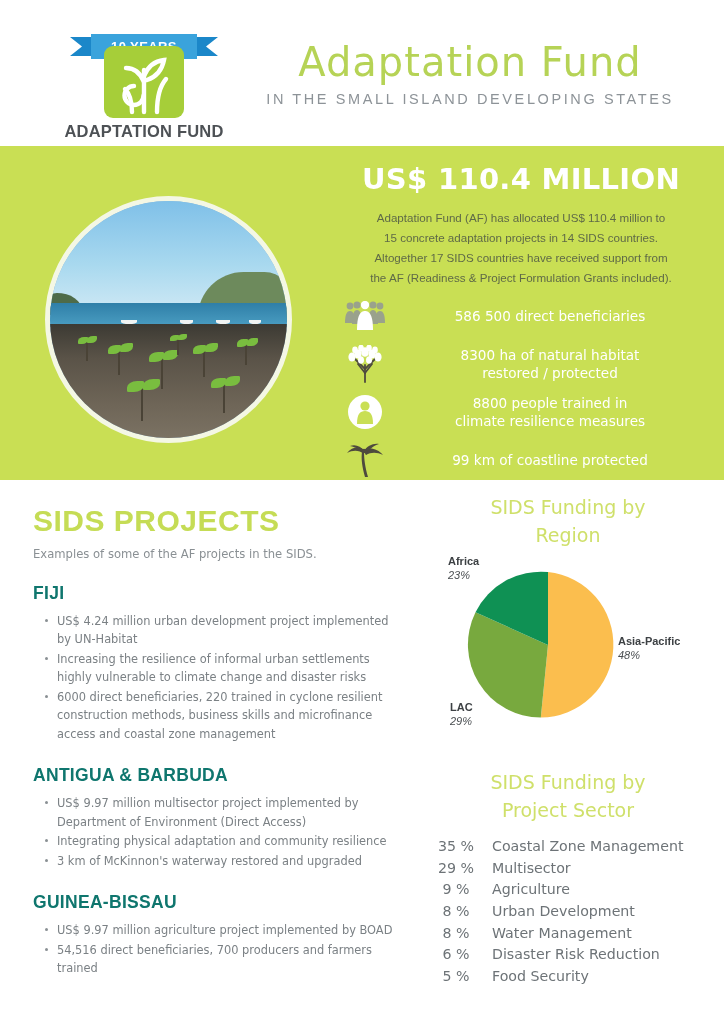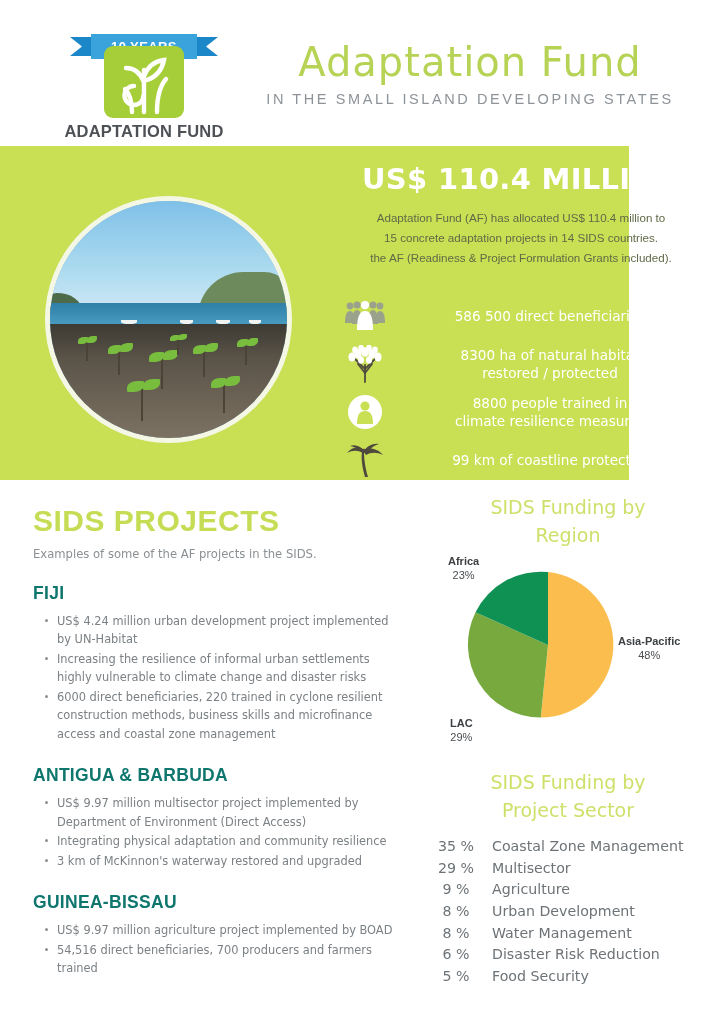--- a/index.html
+++ b/index.html
@@ -103,21 +103,21 @@
     color: #8d9398;
     letter-spacing: 2.6px;
     text-align: center;
     font-family: "Liberation Sans", sans-serif;
   }
 
   
   .banner {
     position: absolute;
     left: 0; top: 146px;
-    width: 629px;
+    width: 724px;
     height: 334px;
     background: #c9df54;
   }
   .photo-circle {
     position: absolute;
     left: 45px; top: 50px;
     width: 237px;
     height: 237px;
     border-radius: 50%;
     border: 5px solid #f4f7e4;
@@ -289,26 +289,27 @@
     font-size: 11px;
     font-weight: bold;
     color: #3d4144;
     white-space: nowrap;
     font-family: "Liberation Sans", sans-serif;
   }
   .pie-label .pct {
     display: block;
     font-weight: normal;
     color: #4a4e51;
-    text-align: center;
+    text-align: left;
     margin-top: 2px;
+    font-style: italic;
   }
   .pl-africa { left: 18px;  top: 2px;  text-align: center; }
   .pl-asia   { left: 188px; top: 82px; text-align: center; }
-  .pl-lac    { left: 20px;  top: 164px; text-align: center; }
+  .pl-lac    { left: 20px;  top: 148px; text-align: center; }
 
   .sector-title { margin-top: 20px; }
   .sector-list { margin-top: 12px; }
   .sector-row {
     display: flex;
     align-items: baseline;
     font-size: 14.2px;
     color: #6d7377;
     line-height: 1.52;
     font-family: "DejaVu Sans", sans-serif;
@@ -407,20 +408,21 @@
         <i style="left:5px;top:0px;width:9px;height:6px;"></i>
       </div>
     </div>
   </div>
 
   <div class="banner-right">
     <div class="amount">US$ 110.4 MILLION</div>
     <div class="intro">
       <div>Adaptation Fund (AF) has allocated US$ 110.4 million to</div>
       <div>15 concrete adaptation projects in 14 SIDS countries.</div>
+      <div>Altogether 17 SIDS countries have received support from</div>
       <div>the AF (Readiness &amp; Project Formulation Grants included).</div>
     </div>
   </div>
 
   <div class="stats">
 
     <div class="stat-row">
       <div class="stat-icon">
         <svg width="42" height="30" viewBox="0 0 42 30">
           <g fill="#9aa28c">

